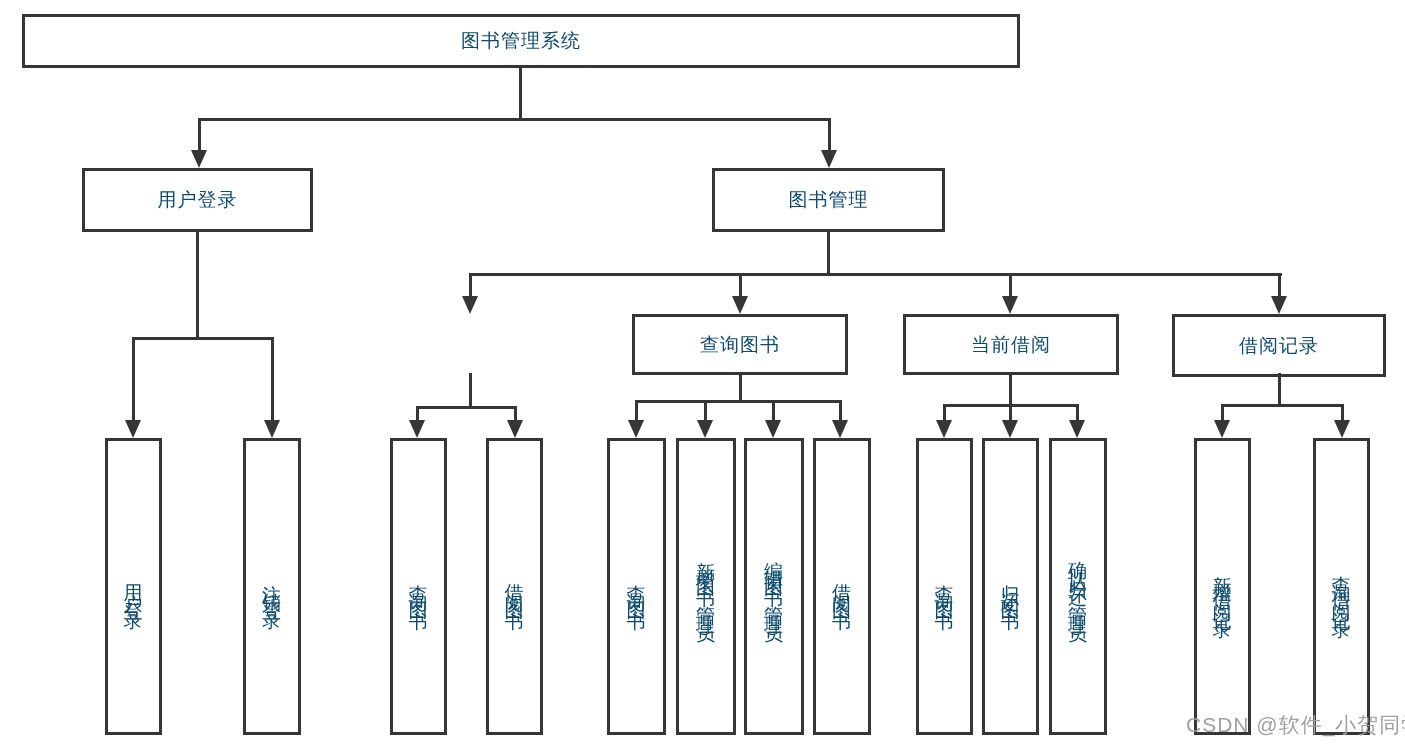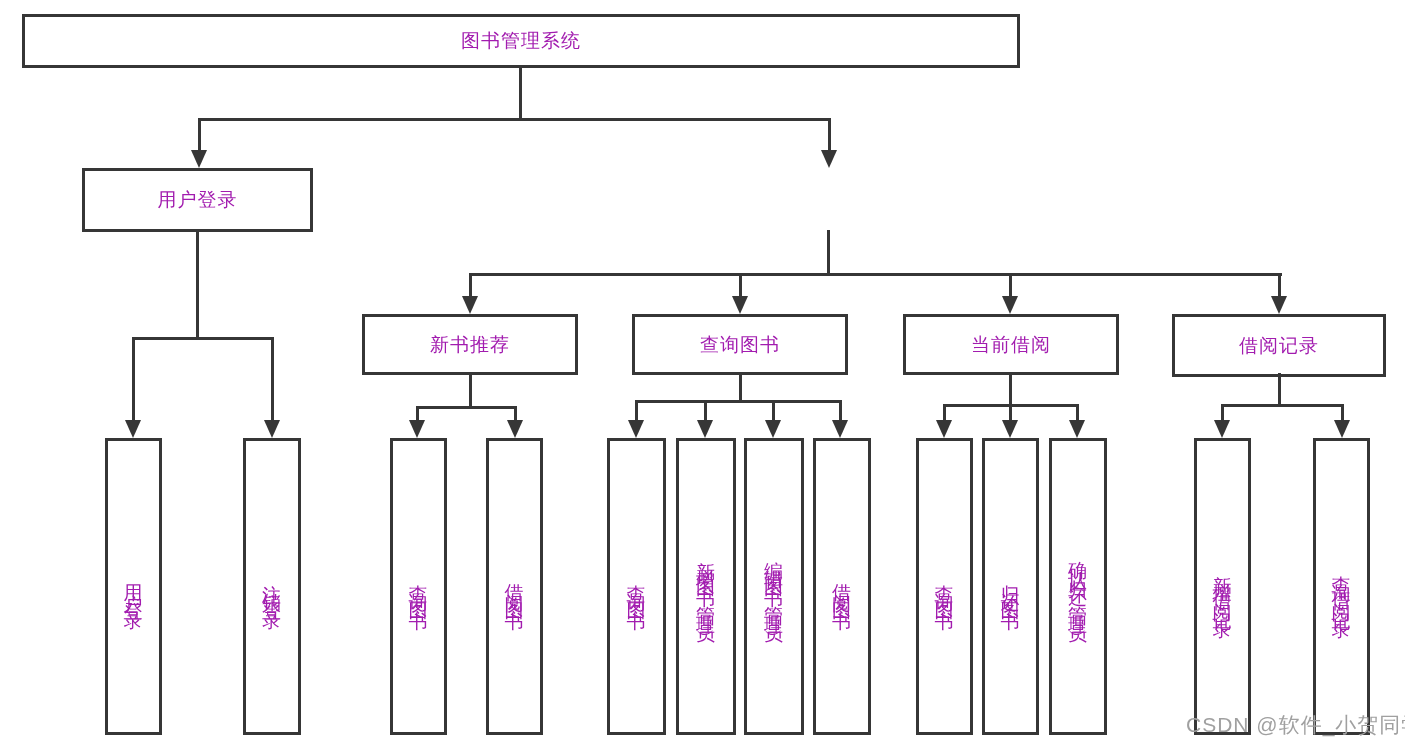--- a/index.html
+++ b/index.html
@@ -11,21 +11,21 @@
     overflow:hidden;
   }
   .box{
     position:absolute;
     box-sizing:border-box;
     background:#ffffff;
     border:3px solid #363636;
     display:flex;
     align-items:center;
     justify-content:center;
-    color:#a21caf;
+    color:#0c4a6e;
     font-size:19px;
     letter-spacing:1px;
     white-space:nowrap;
   }
   .vbox span{
     writing-mode:vertical-rl;
     text-orientation:mixed;
     letter-spacing:9px;
     font-size:19px;
     line-height:1;
@@ -60,42 +60,42 @@
   <div class="vl" style="left:519px;top:66px;height:55px;"></div>
   <div class="hl" style="left:198px;top:118px;width:633px;"></div>
   <div class="vl" style="left:198px;top:118px;height:36px;"></div>
   <div class="arr" style="left:191px;top:150px;"></div>
   <div class="vl" style="left:828px;top:118px;height:36px;"></div>
   <div class="arr" style="left:821px;top:150px;"></div>
 
   <div class="box" style="left:82px;top:168px;width:231px;height:64px;">
     <span>用户登录</span>
   </div>
+  <div class="box" style="left:712px;top:168px;width:233px;height:64px;">
+    <span>图书管理</span>
+  </div>
 
   <div class="vl" style="left:196px;top:230px;height:110px;"></div>
   <div class="hl" style="left:132px;top:337px;width:142px;"></div>
   <div class="vl" style="left:132px;top:337px;height:86px;"></div>
   <div class="arr" style="left:125px;top:420px;"></div>
   <div class="vl" style="left:271px;top:337px;height:86px;"></div>
   <div class="arr" style="left:264px;top:420px;"></div>
 
   <div class="vl" style="left:827px;top:230px;height:46px;"></div>
   <div class="hl" style="left:469px;top:273px;width:813px;"></div>
   <div class="vl" style="left:469px;top:273px;height:25px;"></div>
   <div class="arr" style="left:462px;top:296px;"></div>
   <div class="vl" style="left:739px;top:273px;height:25px;"></div>
   <div class="arr" style="left:732px;top:296px;"></div>
   <div class="vl" style="left:1009px;top:273px;height:25px;"></div>
   <div class="arr" style="left:1002px;top:296px;"></div>
   <div class="vl" style="left:1278px;top:273px;height:25px;"></div>
   <div class="arr" style="left:1271px;top:296px;"></div>
 
-  <div class="box" style="left:362px;top:314px;width:216px;height:61px;">
-    <span>新书推荐</span>
-  </div>
   <div class="box" style="left:632px;top:314px;width:216px;height:61px;">
     <span>查询图书</span>
   </div>
   <div class="box" style="left:903px;top:314px;width:216px;height:61px;">
     <span>当前借阅</span>
   </div>
   <div class="box" style="left:1172px;top:314px;width:214px;height:63px;">
     <span>借阅记录</span>
   </div>
 

